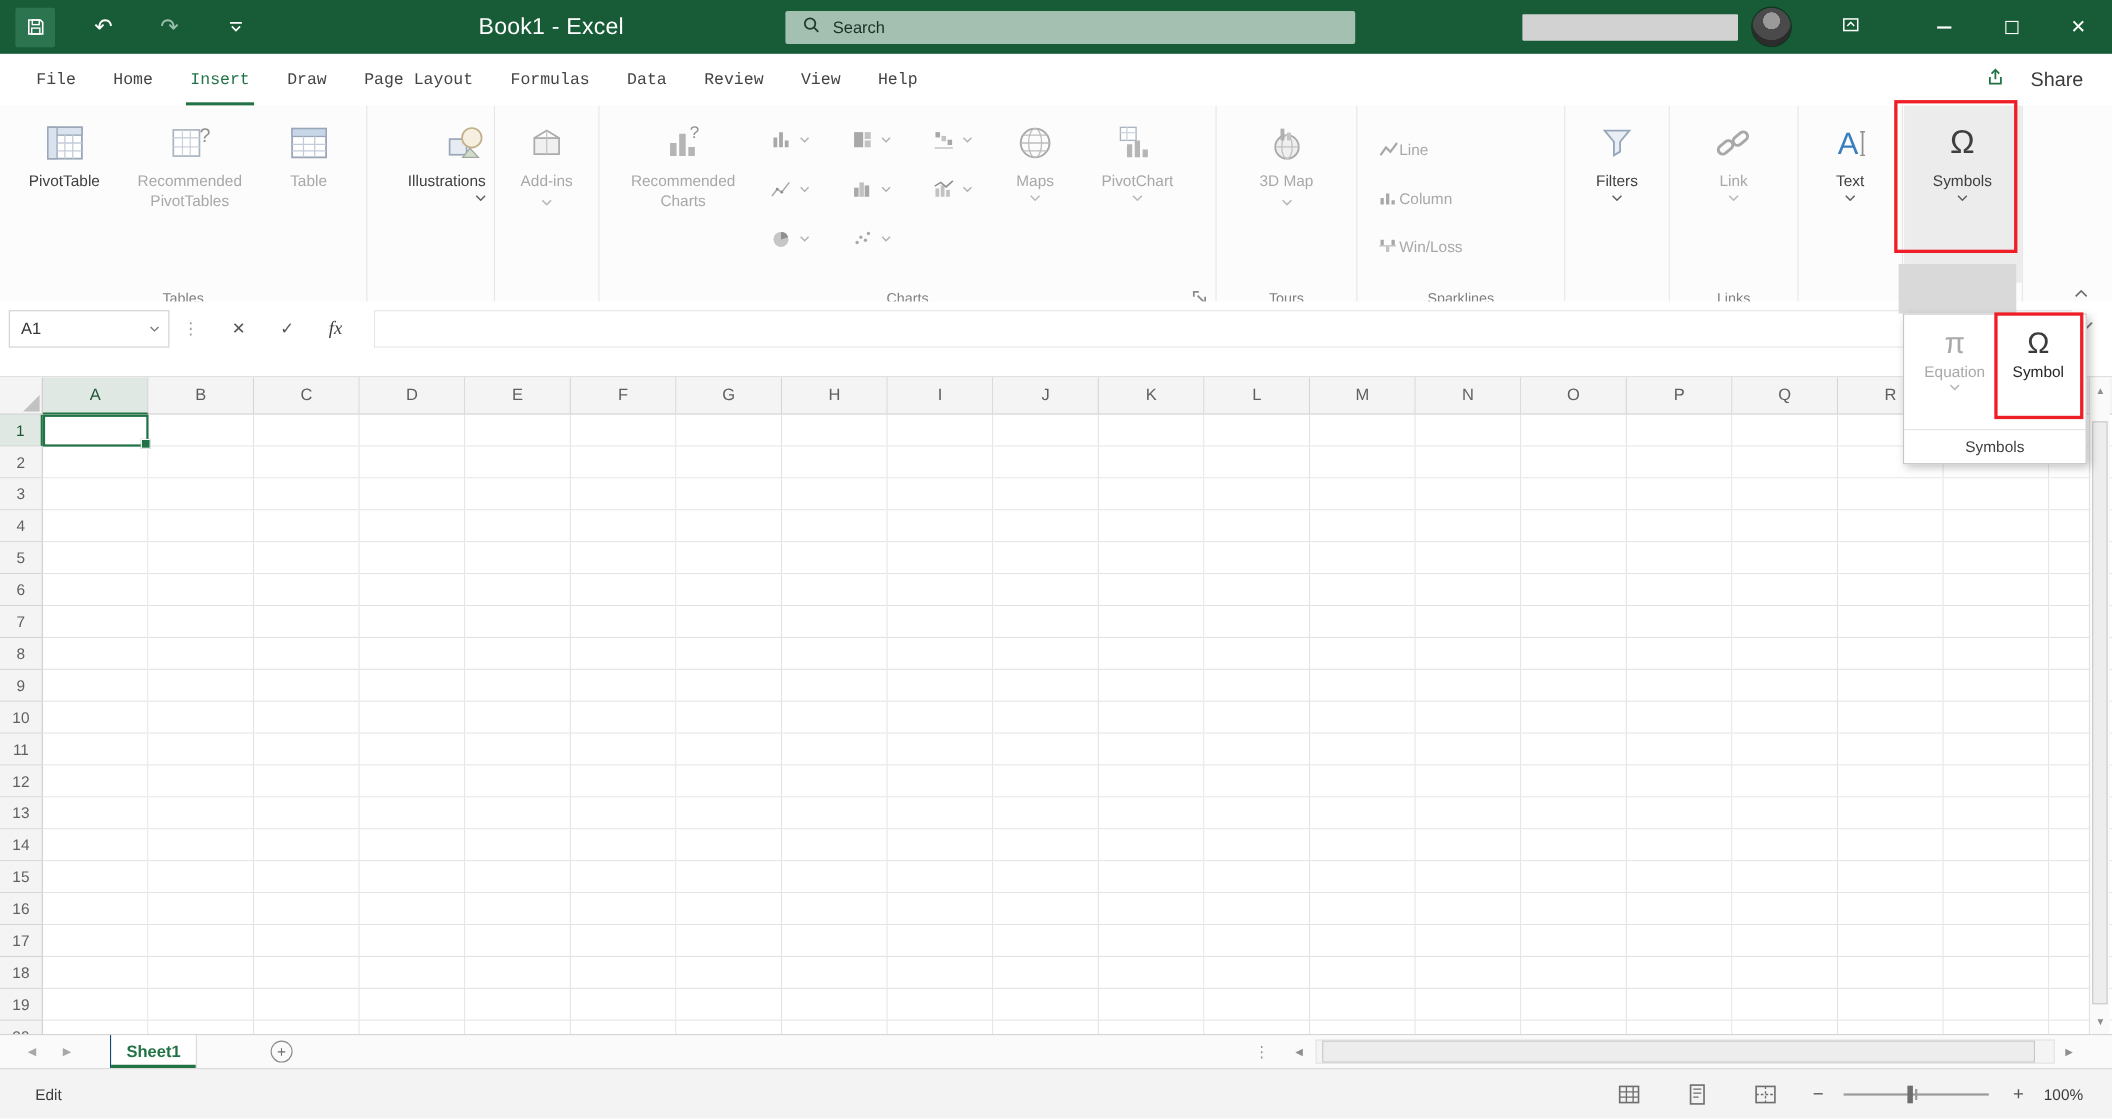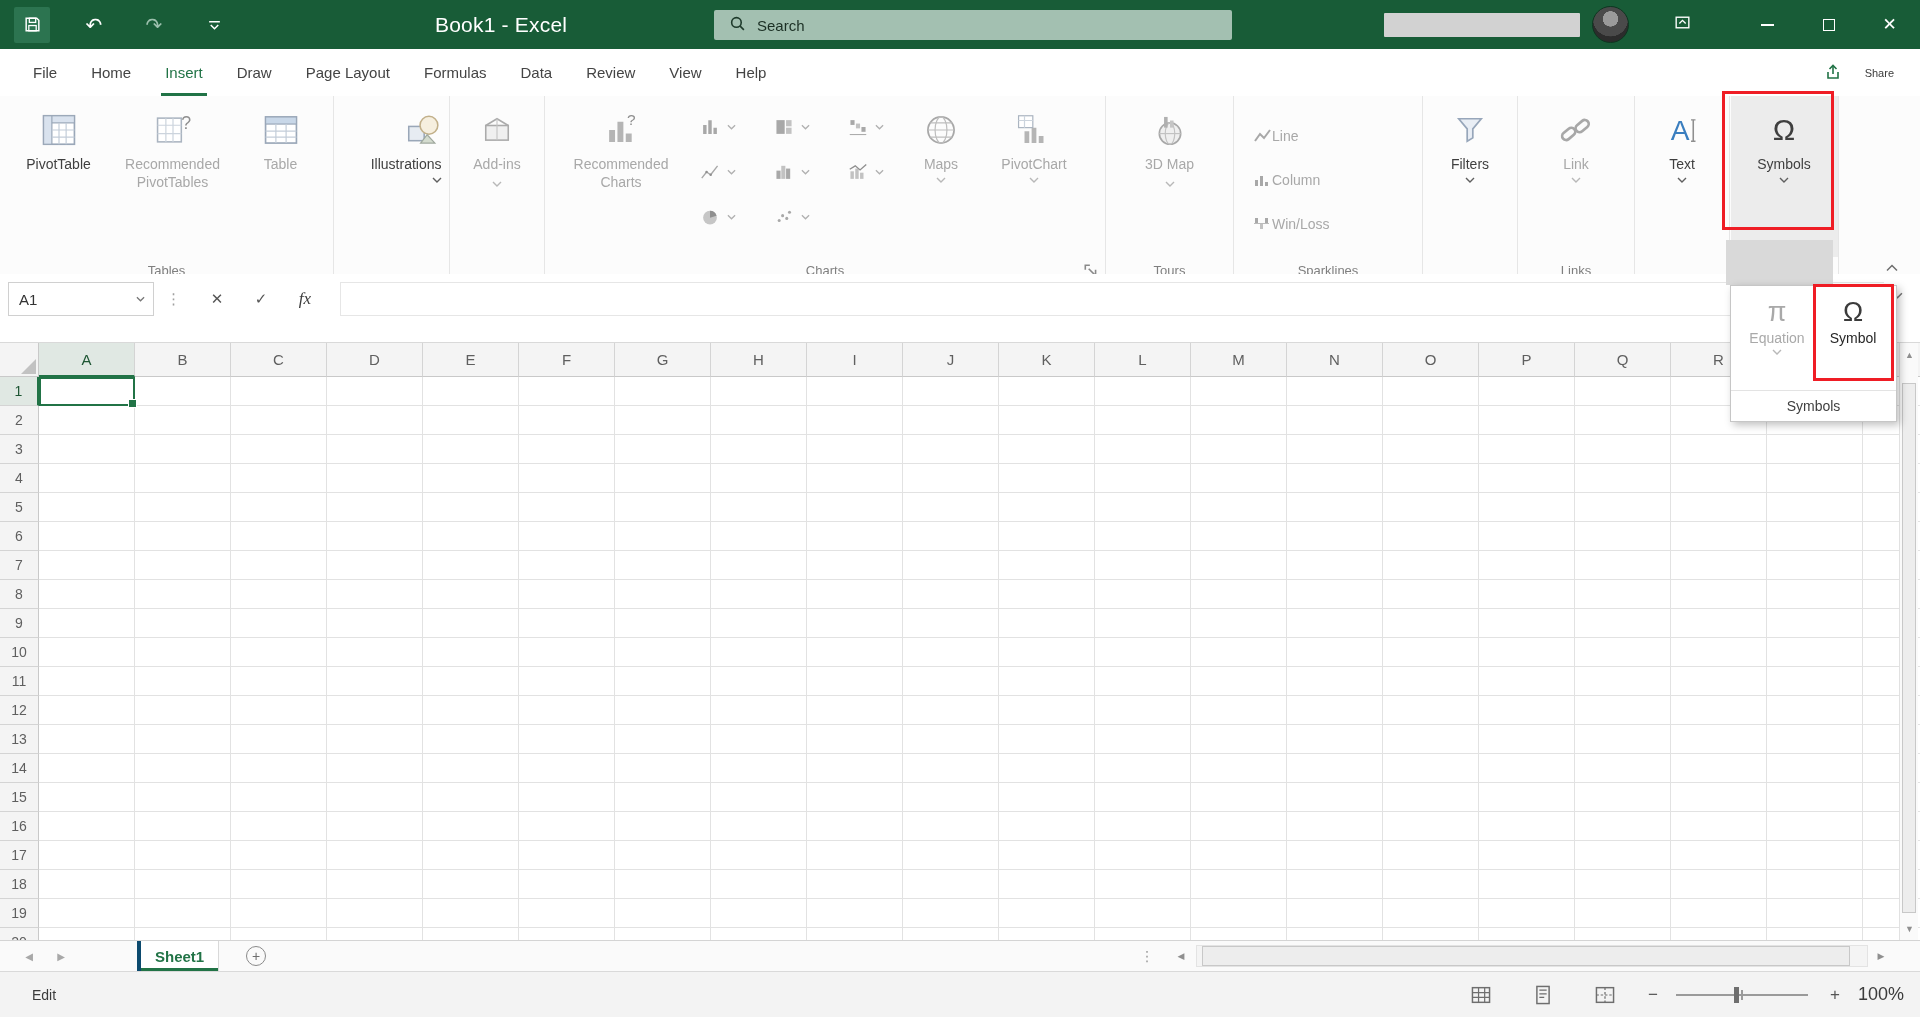--- a/index.html
+++ b/index.html
@@ -17,25 +17,25 @@
 .searchbox{position:absolute;left:714px;top:10px;width:518px;height:30px;background:#a3c0b1;border-radius:2px;display:flex;align-items:center;padding-left:15px;gap:11px;}
 .searchbox .s-text{font-size:15px;color:#1b2f24;}
 .redact-block{position:absolute;left:1384px;top:13px;width:196px;height:24px;background:#d2d2d2;border-radius:1px;}
 .avatar{position:absolute;left:1592px;top:6px;width:37px;height:37px;border-radius:50%;border:1px solid #0e3520;background:radial-gradient(circle at 50% 34%,#9a9a9a 0 26%,#4a4a4a 27% 60%,#2c2c2c 61% 100%);}
 .win-btn{position:absolute;top:0;height:49px;display:flex;align-items:center;justify-content:center;color:#fff;}
 .min-glyph{width:13px;height:2px;background:#fff;}
 .max-glyph{width:12px;height:12px;border:1.5px solid #fff;}
 
 
 #tabrow{position:absolute;left:0;top:49px;width:1920px;height:47px;background:#fff;}
-#tabbar{display:flex;height:47px;padding-left:16px;}
+#tabbar{display:flex;height:47px;padding-left:16px;font-family:Liberation Mono, monospace;}
 .rtab{padding:0 17px;height:47px;display:flex;align-items:center;font-size:15px;color:#444;position:relative;cursor:default;}
 .rtab.active{color:#217346;}
 .rtab.active::after{content:"";position:absolute;left:13px;right:13px;bottom:0;height:3px;background:#217346;}
-.share-btn{position:absolute;right:26px;top:0;height:47px;display:flex;align-items:center;gap:23px;font-size:11px;color:#3b3b3b;}
+.share-btn{position:absolute;right:26px;top:0;height:47px;display:flex;align-items:center;gap:23px;font-size:18px;color:#3b3b3b;}
 
 
 #ribbon{position:absolute;left:0;top:96px;width:1920px;height:189px;background:#fcfcfc;border-bottom:1px solid #e1e1e1;display:flex;}
 .rgroup{position:relative;height:100%;border-right:1px solid #e6e6e6;display:flex;flex-direction:column;flex:0 0 auto;}
 .gcontent{height:161px;display:flex;justify-content:center;}
 .glabel{height:28px;display:flex;align-items:center;justify-content:center;font-size:13px;color:#7f7f7f;}
 .bigbtn{height:161px;display:flex;flex-direction:column;align-items:center;padding-top:12px;flex:0 0 auto;}
 .bicon{height:44px;display:flex;align-items:center;justify-content:center;}
 .blabel{margin-top:3px;font-size:14px;line-height:1.3;color:#3f3f3f;text-align:center;}
 .bchev{margin-top:4px;color:#5f5f5f;}
@@ -80,36 +80,36 @@
 .cell.selected::after{content:"";position:absolute;right:-3px;bottom:-3px;width:7px;height:7px;background:#217346;border:1px solid #fff;z-index:4;}
 #vscroll{position:absolute;left:1899px;top:0;width:19px;height:598px;background:#fafafa;border-left:1px solid #e1e1e1;}
 .scroll-arrow{position:absolute;left:0;width:19px;height:24px;display:flex;align-items:center;justify-content:center;font-size:9px;color:#8f8f8f;}
 #vthumb{position:absolute;left:2px;top:40px;width:14px;height:530px;background:#ededed;border:1px solid #c8c8c8;}
 
 
 #sheetrow{position:absolute;left:0;top:940px;width:1920px;height:31px;background:#fafafa;border-top:1px solid #d4d4d4;}
 .nav-arrow{position:absolute;top:0;width:26px;height:30px;display:flex;align-items:center;justify-content:center;font-size:10px;color:#a8a8a8;}
 #sheettabs{position:absolute;left:100px;top:0;height:30px;display:flex;}
 .sheettab{min-width:78px;padding:0 14px;height:30px;display:flex;align-items:center;justify-content:center;font-size:15px;color:#555;background:#fafafa;border-right:1px solid #d9d9d9;}
-.sheettab.active{background:#fff;color:#217346;font-weight:bold;border-left:4px solid #0c4a6e;box-shadow:inset 0 -3px 0 #217346;margin-left:37px;}
+.sheettab.active{background:#fff;color:#217346;font-weight:bold;border-left:1px solid #0c4a6e;box-shadow:inset 0 -3px 0 #217346;}
 .addsheet{position:absolute;left:246px;top:5px;width:20px;height:20px;border:1.4px solid #8a8a8a;border-radius:50%;display:flex;align-items:center;justify-content:center;font-size:14px;color:#6e6e6e;line-height:1;}
 .tab-dots{position:absolute;left:1140px;top:0;height:30px;display:flex;align-items:center;color:#9a9a9a;font-size:14px;}
 #hscroll-track{position:absolute;left:1196px;top:4px;width:672px;height:22px;background:#f4f4f4;border:1px solid #e3e3e3;}
 #hthumb{position:absolute;left:1202px;top:5px;width:648px;height:20px;background:#ededed;border:1px solid #c8c8c8;}
 .h-arrow{position:absolute;top:4px;width:26px;height:22px;display:flex;align-items:center;justify-content:center;font-size:9px;color:#8f8f8f;}
 
 
 #statusbar{position:absolute;left:0;top:971px;width:1920px;height:46px;background:#f3f3f3;border-top:1px solid #d9d9d9;}
 .mode-text{position:absolute;left:32px;top:0;height:45px;display:flex;align-items:center;font-size:14px;color:#3b3b3b;}
 .viewbtn{position:absolute;top:12px;width:22px;height:22px;}
 .zoom-glyph{position:absolute;top:0;height:45px;width:22px;display:flex;align-items:center;justify-content:center;font-size:17px;color:#555;}
 #zoomtrack{position:absolute;left:1676px;top:22px;width:132px;height:2px;background:#9a9a9a;}
 #zoomtick{position:absolute;left:1741px;top:18px;width:2px;height:10px;background:#9a9a9a;}
 #zoomthumb{position:absolute;left:1734px;top:15px;width:5px;height:16px;background:#6e6e6e;}
-.zoom-val{position:absolute;left:1858px;top:0;height:45px;display:flex;align-items:center;font-size:18px;color:#3b3b3b;}
+.zoom-val{position:absolute;left:1858px;top:0;height:45px;display:flex;align-items:center;font-size:14px;color:#3b3b3b;}
 
 
 #flyout{position:absolute;left:1730px;top:285px;width:167px;height:137px;background:#fff;border:1px solid #c6c6c6;box-shadow:3px 3px 8px rgba(0,0,0,.25);z-index:20;display:flex;flex-direction:column;}
 .flyitems{flex:1;display:flex;padding:4px 2px 0 10px;gap:4px;}
 .flyitem{width:72px;display:flex;flex-direction:column;align-items:center;padding-top:8px;}
 .ficon{font-size:27px;line-height:1.1;color:#3b3b3b;}
 .flabel{margin-top:2px;font-size:14px;color:#262626;}
 .flyitem.disabled .ficon,.flyitem.disabled .flabel{color:#a9a9a9;}
 .flyitem .bchev{margin-top:3px;}
 .fgroup{height:31px;border-top:1px solid #e3e3e3;display:flex;align-items:center;justify-content:center;font-size:14px;color:#3f3f3f;}

